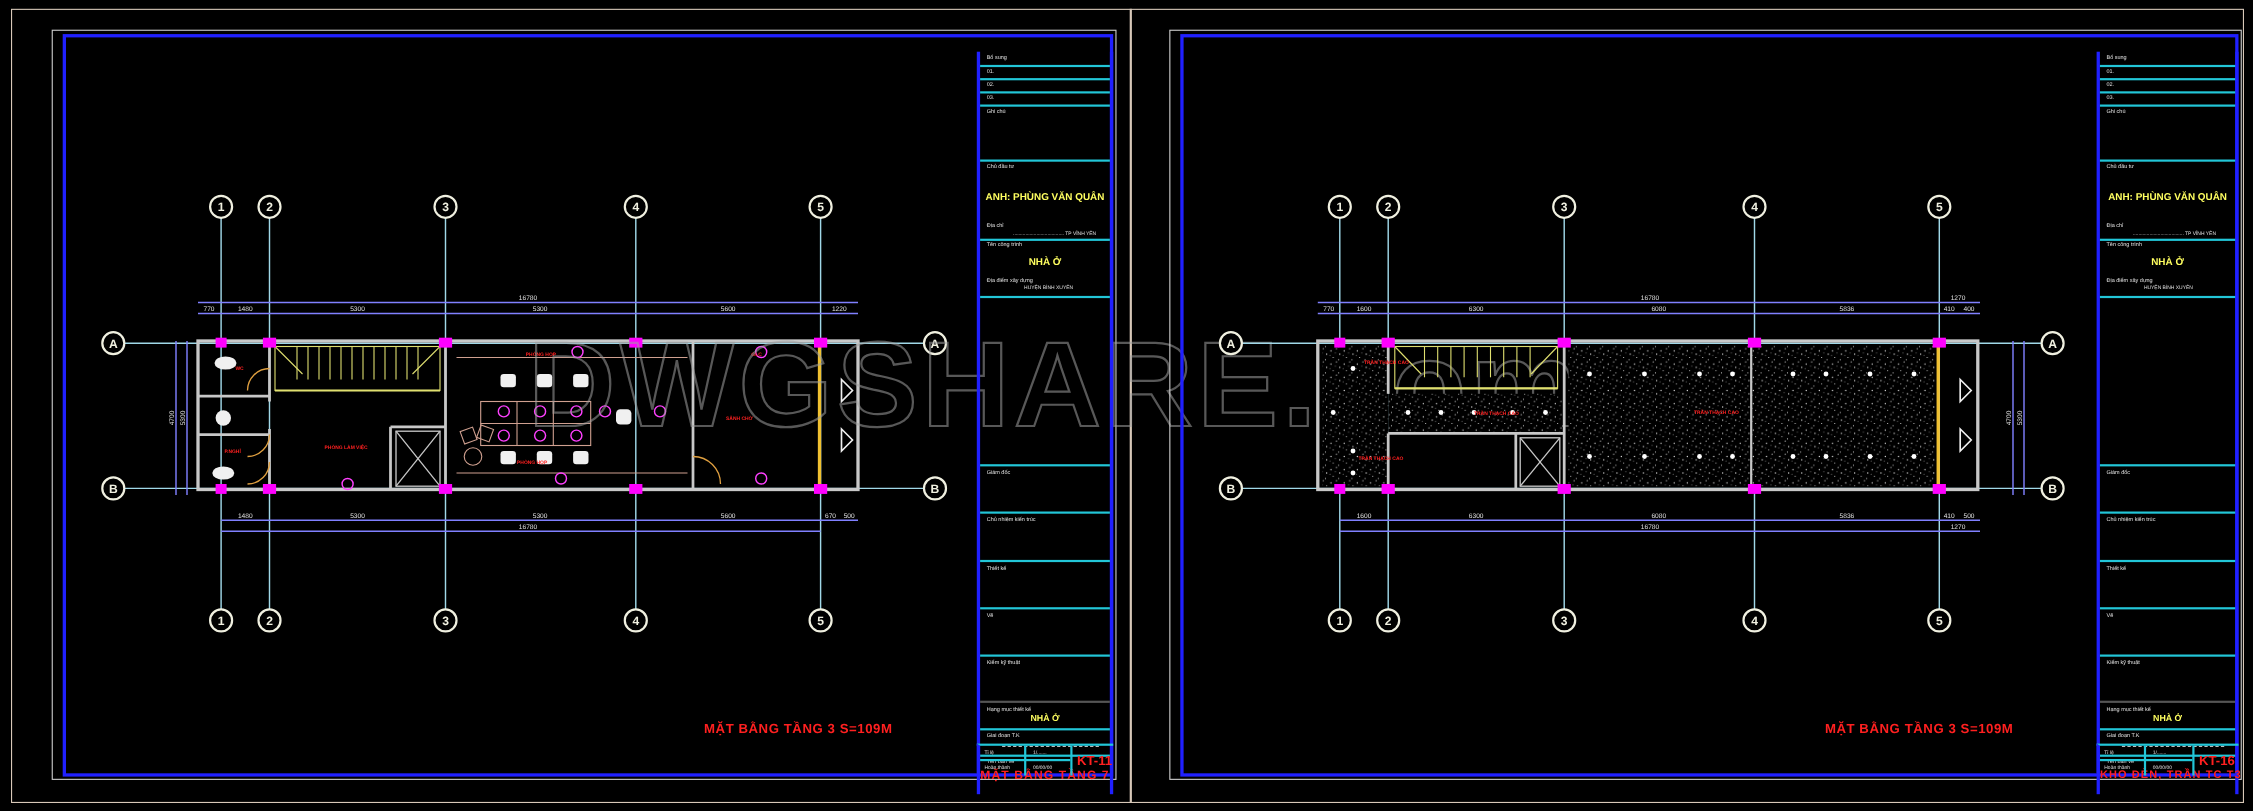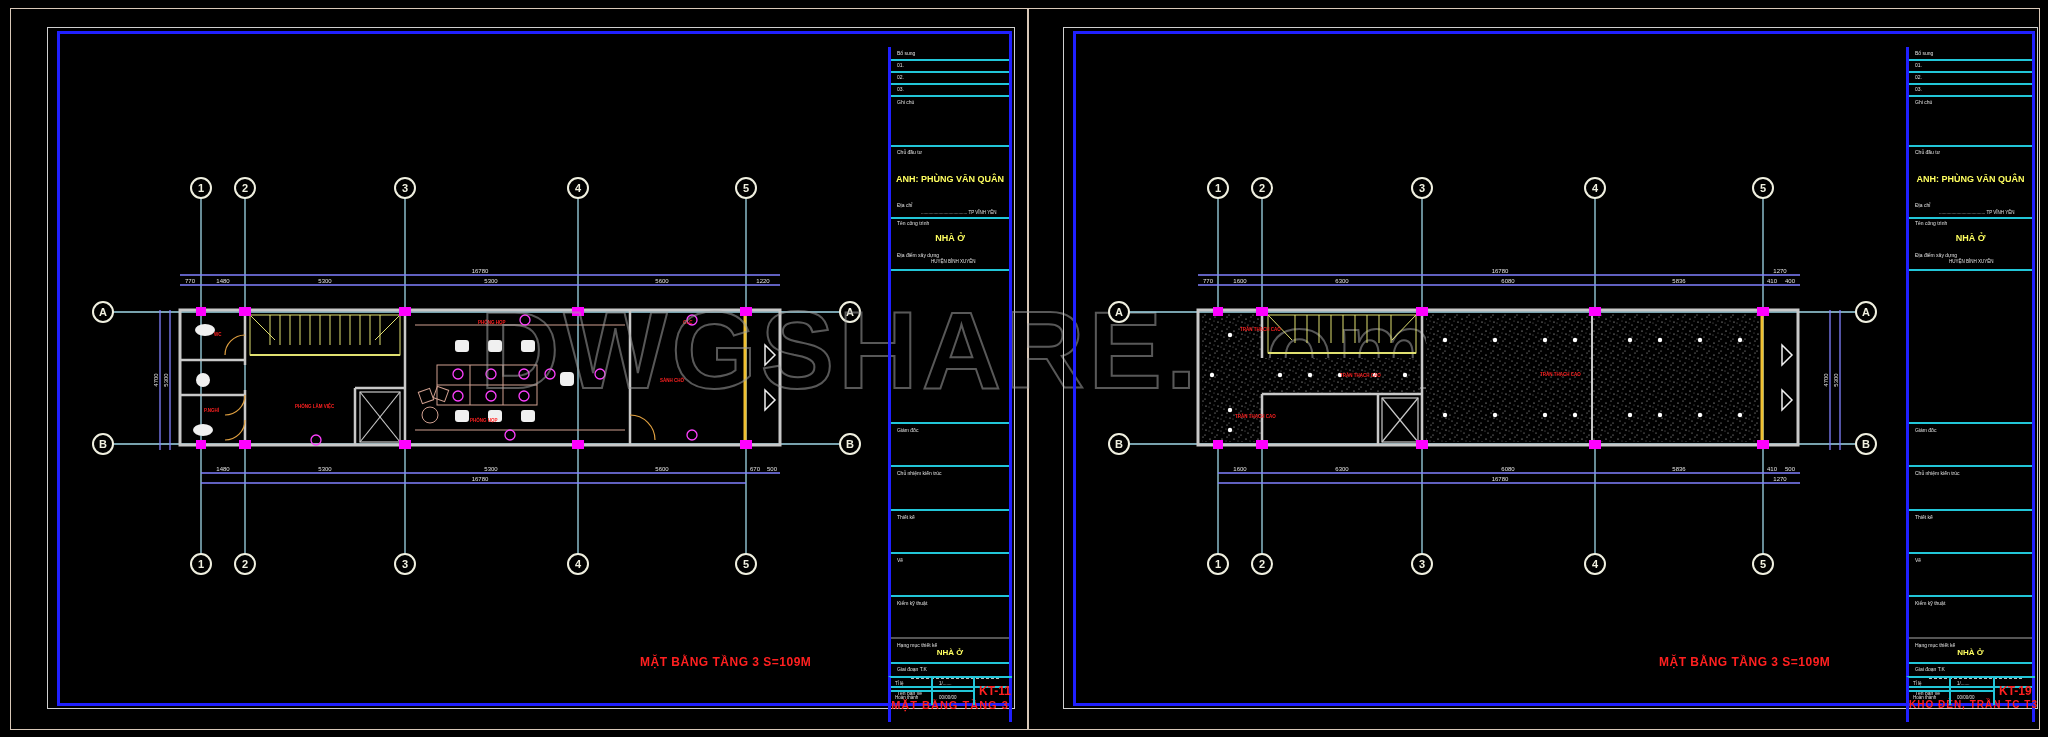--- a/index.html
+++ b/index.html
@@ -254,21 +254,21 @@
     <div class="tb-row" style="top:548px;"></div>
     <div class="tb-label" style="top:553px;">Kiểm kỹ thuật</div>
     <div class="tb-row" style="top:590px;border-color:#555;"></div>
     <div class="tb-label" style="top:595px;">Hạng mục thiết kế</div>
     <div class="tb-yellow" style="top:601px;font-size:8px;">NHÀ Ở</div>
     <div class="tb-row" style="top:615px;"></div>
     <div class="tb-label" style="top:619px;">Giai đoạn T.K</div>
     <div class="dots" style="top:631px;"></div>
     <div class="tb-row" style="top:639px;"></div>
     <div class="tb-label" style="top:643px;">Tên bản vẽ</div>
-    <div class="tb-red" style="top:652px;font-size:11px;">MẶT BẰNG TẦNG 3</div>
+    <div class="tb-red" style="top:652px;font-size:11px;">MẶT BẰNG TẦNG 7</div>
   </div>
   <div class="abs" style="left:888px;top:676px;width:124px;height:27px;border-top:2px solid #22c6d8;border-left:3px solid #2020ff;box-sizing:border-box;">
     <div class="abs" style="left:40px;top:0;width:1.5px;height:27px;background:#22c6d8;"></div>
     <div class="abs" style="left:82px;top:0;width:1.5px;height:27px;background:#22c6d8;"></div>
     <div class="abs" style="left:0;top:12px;width:82px;height:1.5px;background:#22c6d8;"></div>
     <div class="tb-small" style="left:4px;top:3px;">Tỉ lệ</div>
     <div class="tb-small" style="left:48px;top:3px;">1/.......</div>
     <div class="tb-small" style="left:4px;top:17px;">Hoàn thành</div>
     <div class="tb-small" style="left:48px;top:17px;">00/00/00</div>
     <div class="abs" style="left:88px;top:6px;color:#ff2020;font-weight:bold;font-size:12px;">KT-11</div>
@@ -498,15 +498,15 @@
     <div class="tb-red" style="top:652px;font-size:10px;">KHO ĐÈN, TRẦN TC T3</div>
   </div>
   <div class="abs" style="left:877px;top:676px;width:129px;height:27px;border-top:2px solid #22c6d8;border-left:3px solid #2020ff;box-sizing:border-box;">
     <div class="abs" style="left:40px;top:0;width:1.5px;height:27px;background:#22c6d8;"></div>
     <div class="abs" style="left:84px;top:0;width:1.5px;height:27px;background:#22c6d8;"></div>
     <div class="abs" style="left:0;top:12px;width:84px;height:1.5px;background:#22c6d8;"></div>
     <div class="tb-small" style="left:4px;top:3px;">Tỉ lệ</div>
     <div class="tb-small" style="left:48px;top:3px;">1/.......</div>
     <div class="tb-small" style="left:4px;top:17px;">Hoàn thành</div>
     <div class="tb-small" style="left:48px;top:17px;">00/00/00</div>
-    <div class="abs" style="left:90px;top:6px;color:#ff2020;font-weight:bold;font-size:12px;">KT-19</div>
+    <div class="abs" style="left:90px;top:6px;color:#ff2020;font-weight:bold;font-size:12px;">KT-16</div>
   </div>
 </div>
 
 </body></html>

